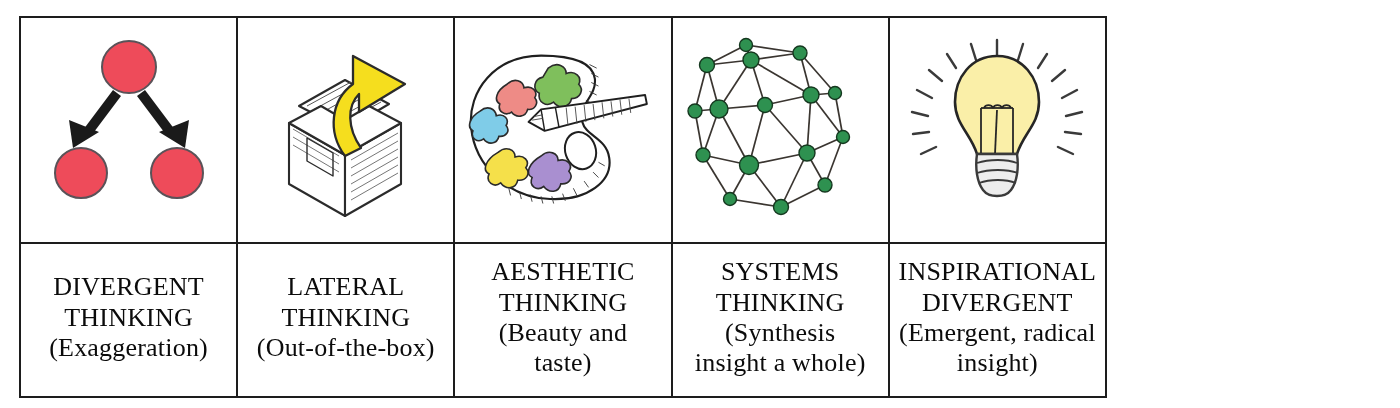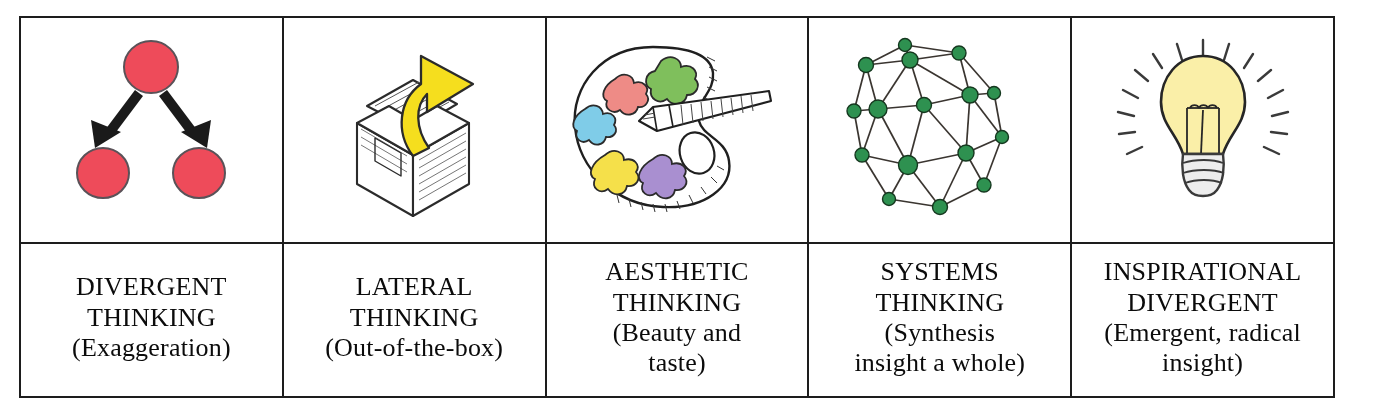--- a/index.html
+++ b/index.html
@@ -16,21 +16,21 @@
   }
   #root {
     position: relative;
     width: 1400px;
     height: 408px;
   }
   .thinking-table {
     position: absolute;
     left: 19px;
     top: 16px;
-    width: 1316px;
+    width: 1088px;
     height: 378px;
     border-collapse: collapse;
     table-layout: fixed;
   }
   .thinking-table td {
     border: 2px solid #1d1d1d;
     padding: 0;
     vertical-align: middle;
     text-align: center;
     background: #fff;

